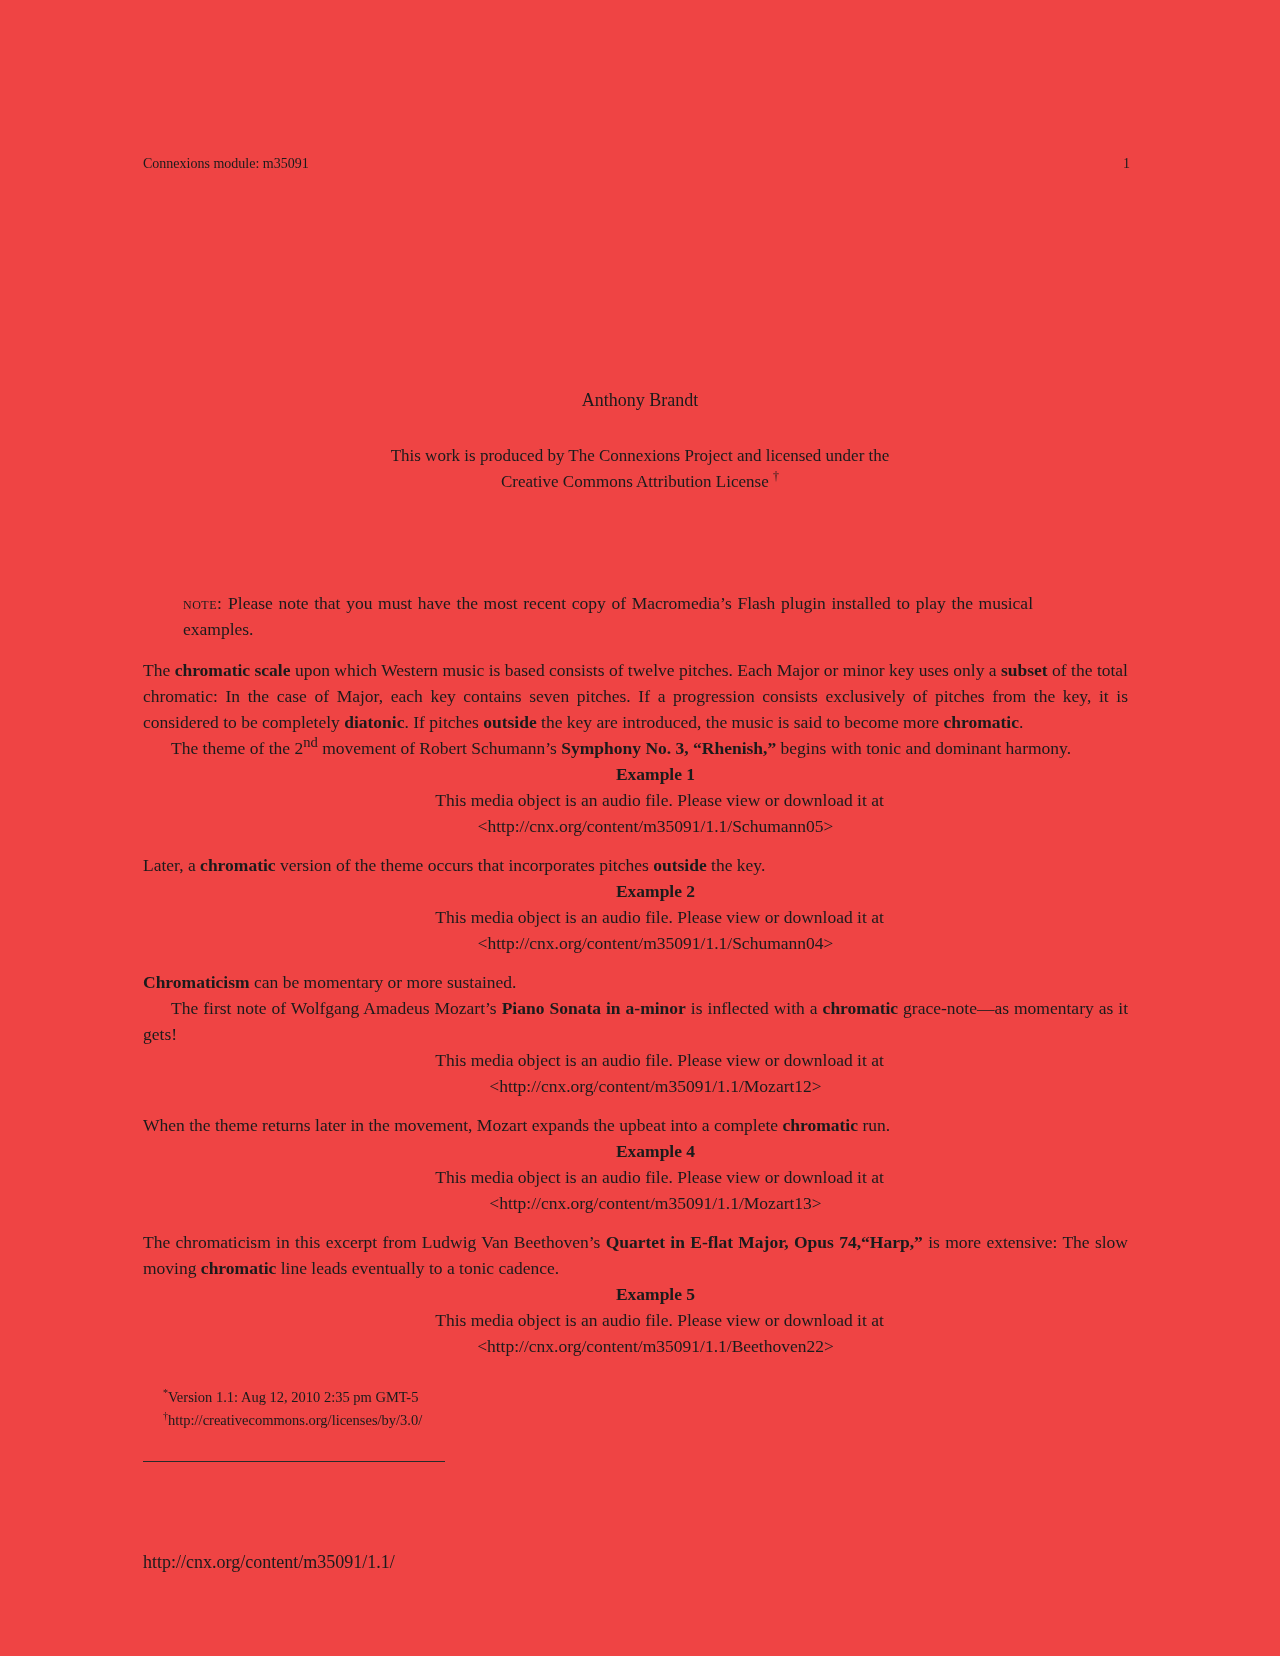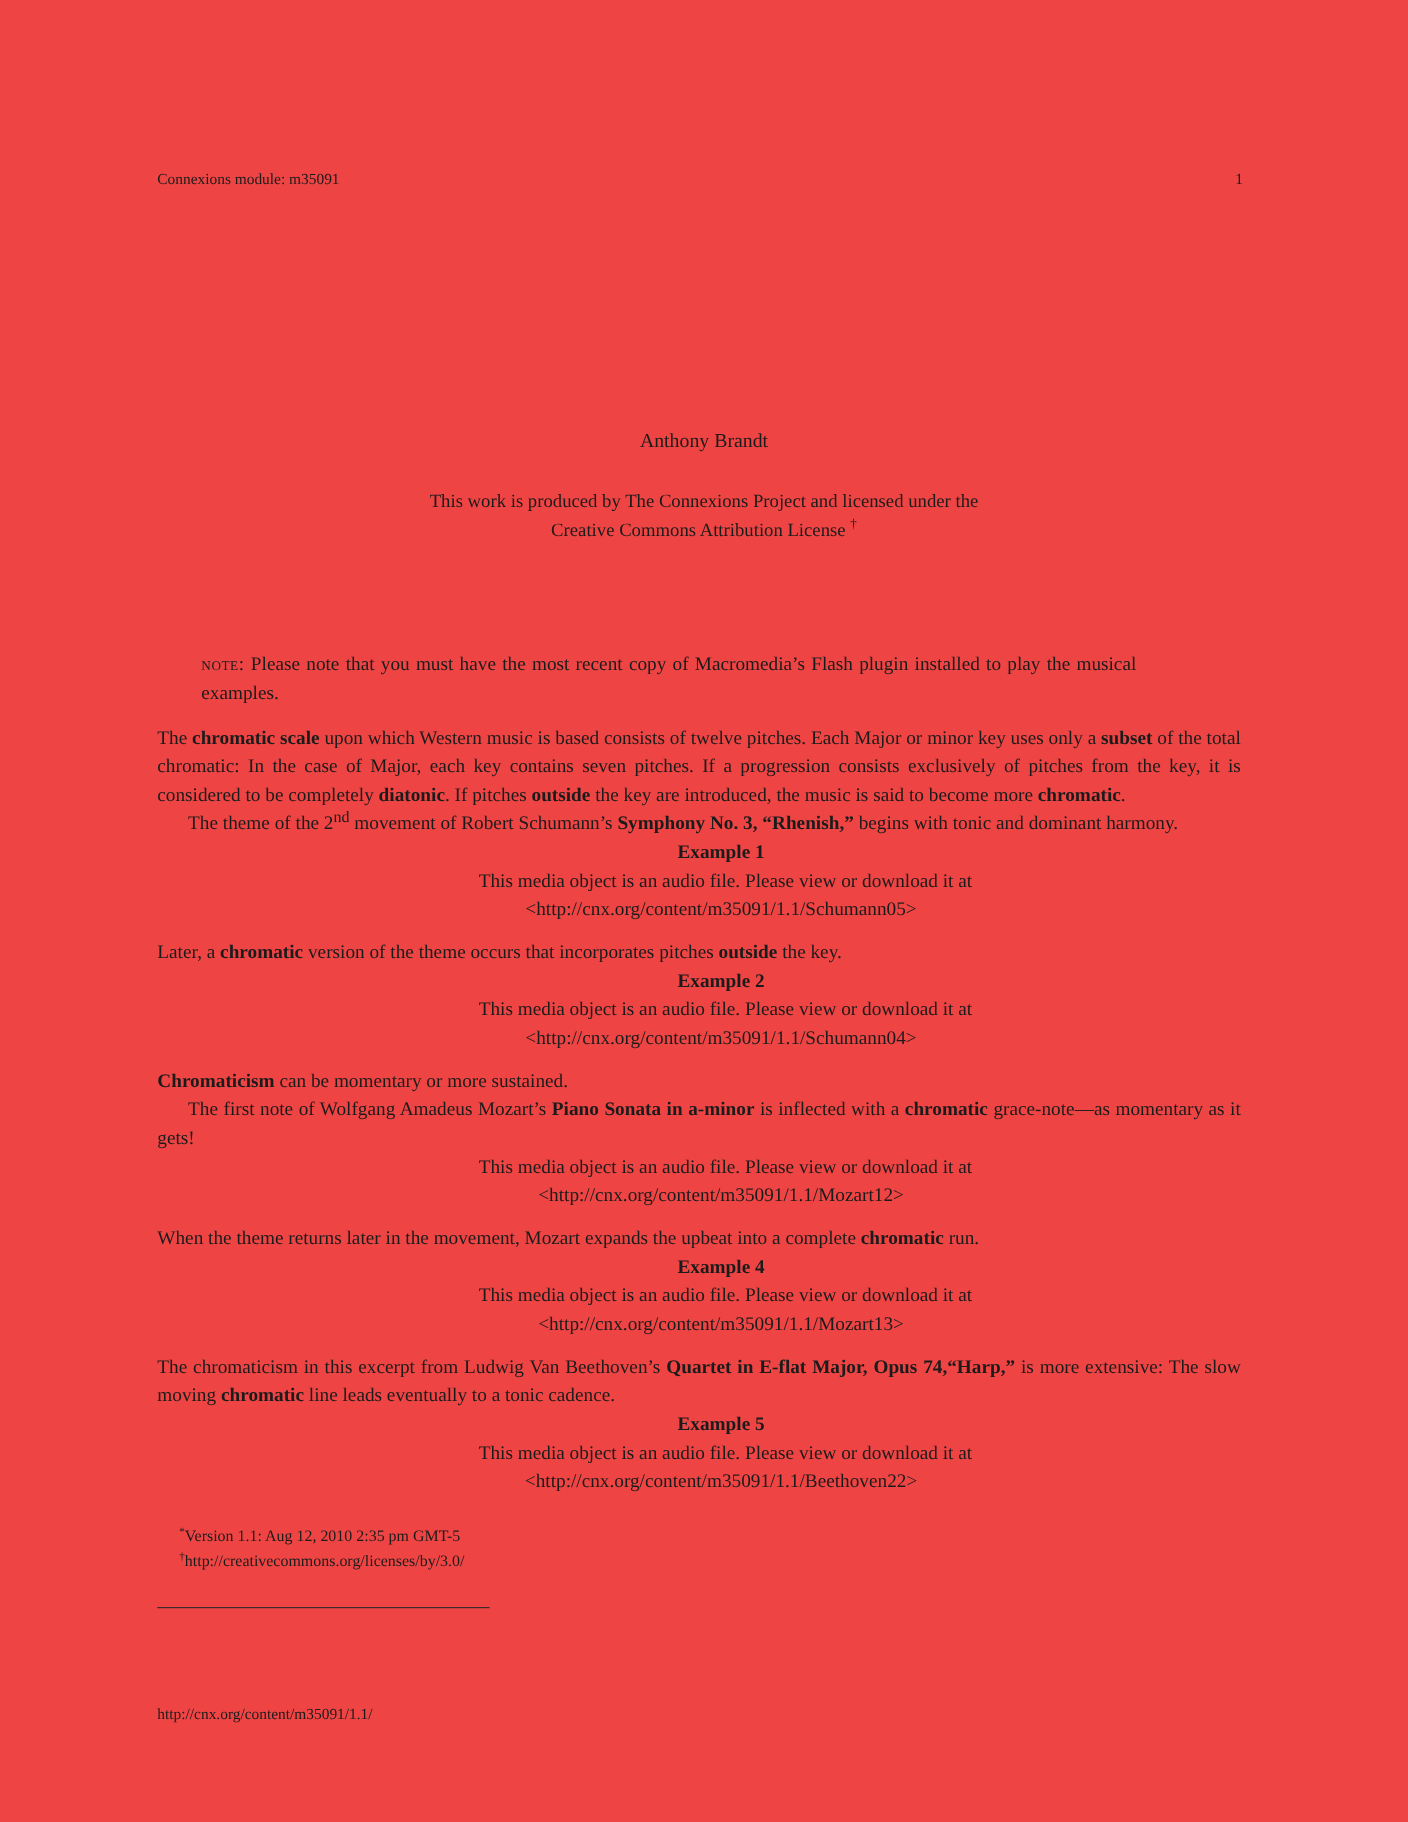--- a/index.html
+++ b/index.html
@@ -54,21 +54,21 @@
     width:302px; border-top:1.6px solid #2a2a2a;
   }
   .footnotes {
     position:absolute; top:1386px; left:143px; width:700px;
     font-size:14.5px; line-height:23px;
   }
   .footnotes .fn { padding-left:20px; }
   .footnotes sup { font-size:10px; }
   .page-footer {
     position:absolute; top:1552px; left:143px;
-    font-size:14px;
+    font-size:18px;
   }
 </style>
 </head>
 <body>
 
 <div class="page">
 
   <div class="running-header">
     <span>Connexions module: m35091</span>
     <span>1</span>

